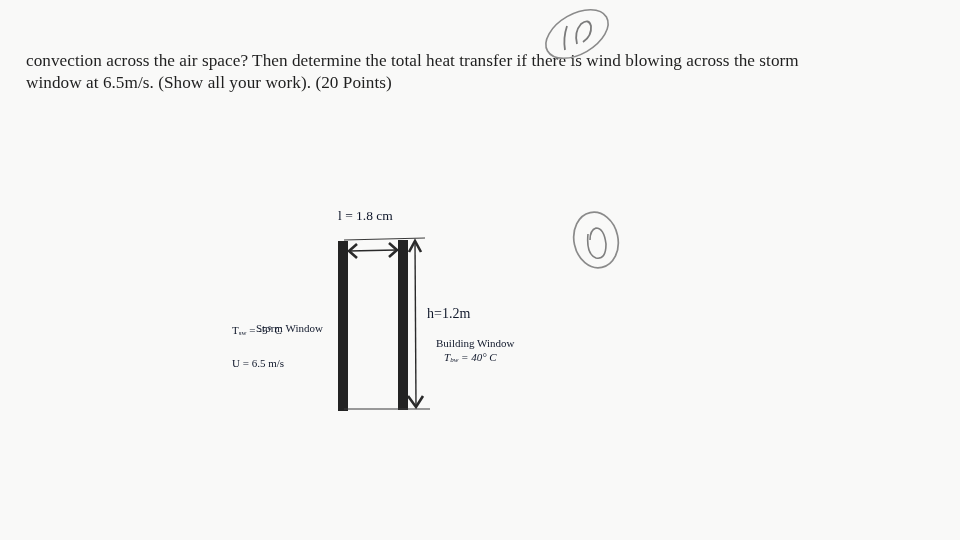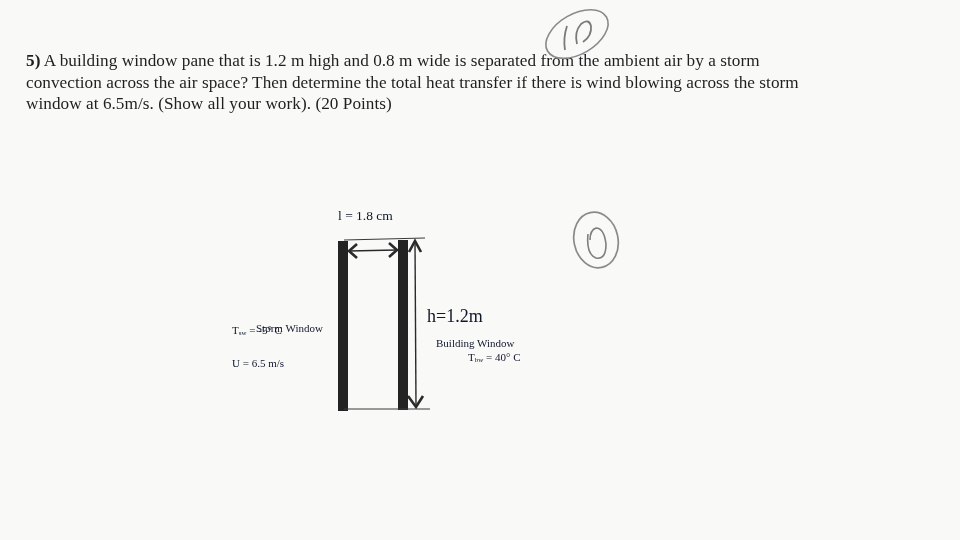--- a/index.html
+++ b/index.html
@@ -27,35 +27,34 @@
     position: absolute; left: 566px; top: 206px; width: 60px; height: 66px;
   }
 
   .diagram { position: absolute; left: 0; top: 0; width: 960px; height: 540px; }
 
   .lbl {
     position: absolute; font-family: "Liberation Serif", serif; color: #0f172a;
     white-space: nowrap;
   }
   .lbl-gap { left: 338px; top: 208px; font-size: 13.5px; }
-  .lbl-h { left: 427px; top: 306px; font-size: 18px; }
+  .lbl-h { left: 427px; top: 306px; font-size: 14px; }
   .lbl-storm { left: 232px; top: 322px; font-size: 11px; margin-left: 24px; }
   .lbl-tsw { left: 232px; top: 324px; font-size: 11px; }
   .lbl-u { left: 232px; top: 357px; font-size: 11px; }
   .lbl-building { left: 436px; top: 337px; font-size: 11px; }
-  .lbl-tbw { left: 468px; top: 351px; font-size: 11px; }
+  .lbl-tbw { left: 444px; top: 351px; font-size: 11px; font-style: italic; }
   sub { font-size: 7px; vertical-align: -1px; }
 </style>
 </head>
 <body>
 
 <div class="page">
 
   <div class="problem">
-    <span class="line"><span class="num">5)</span><span> A building window pane that is 1.2 m high and 0.8 m wide is separated from the ambient air by a storm</span></span>
     <span class="line">convection across the air space?  Then determine the total heat transfer if there is wind blowing across the storm</span>
     <span class="line">window at 6.5m/s.  (Show all your work). (20 Points)</span>
   </div>
 
   <svg class="grade-circle" viewBox="0 0 80 56">
     <ellipse cx="40" cy="30" rx="34" ry="20" transform="rotate(-30 40 30)" fill="none" stroke="#8a8a8a" stroke-width="1.6"></ellipse>
     <path d="M30 22 Q26 34 28 46" fill="none" stroke="#7a7a7a" stroke-width="1.8"></path>
     <path d="M40 40 Q37 28 44 20 Q52 14 54 22 Q55 32 46 38" fill="none" stroke="#7a7a7a" stroke-width="1.8"></path>
   </svg>
 

